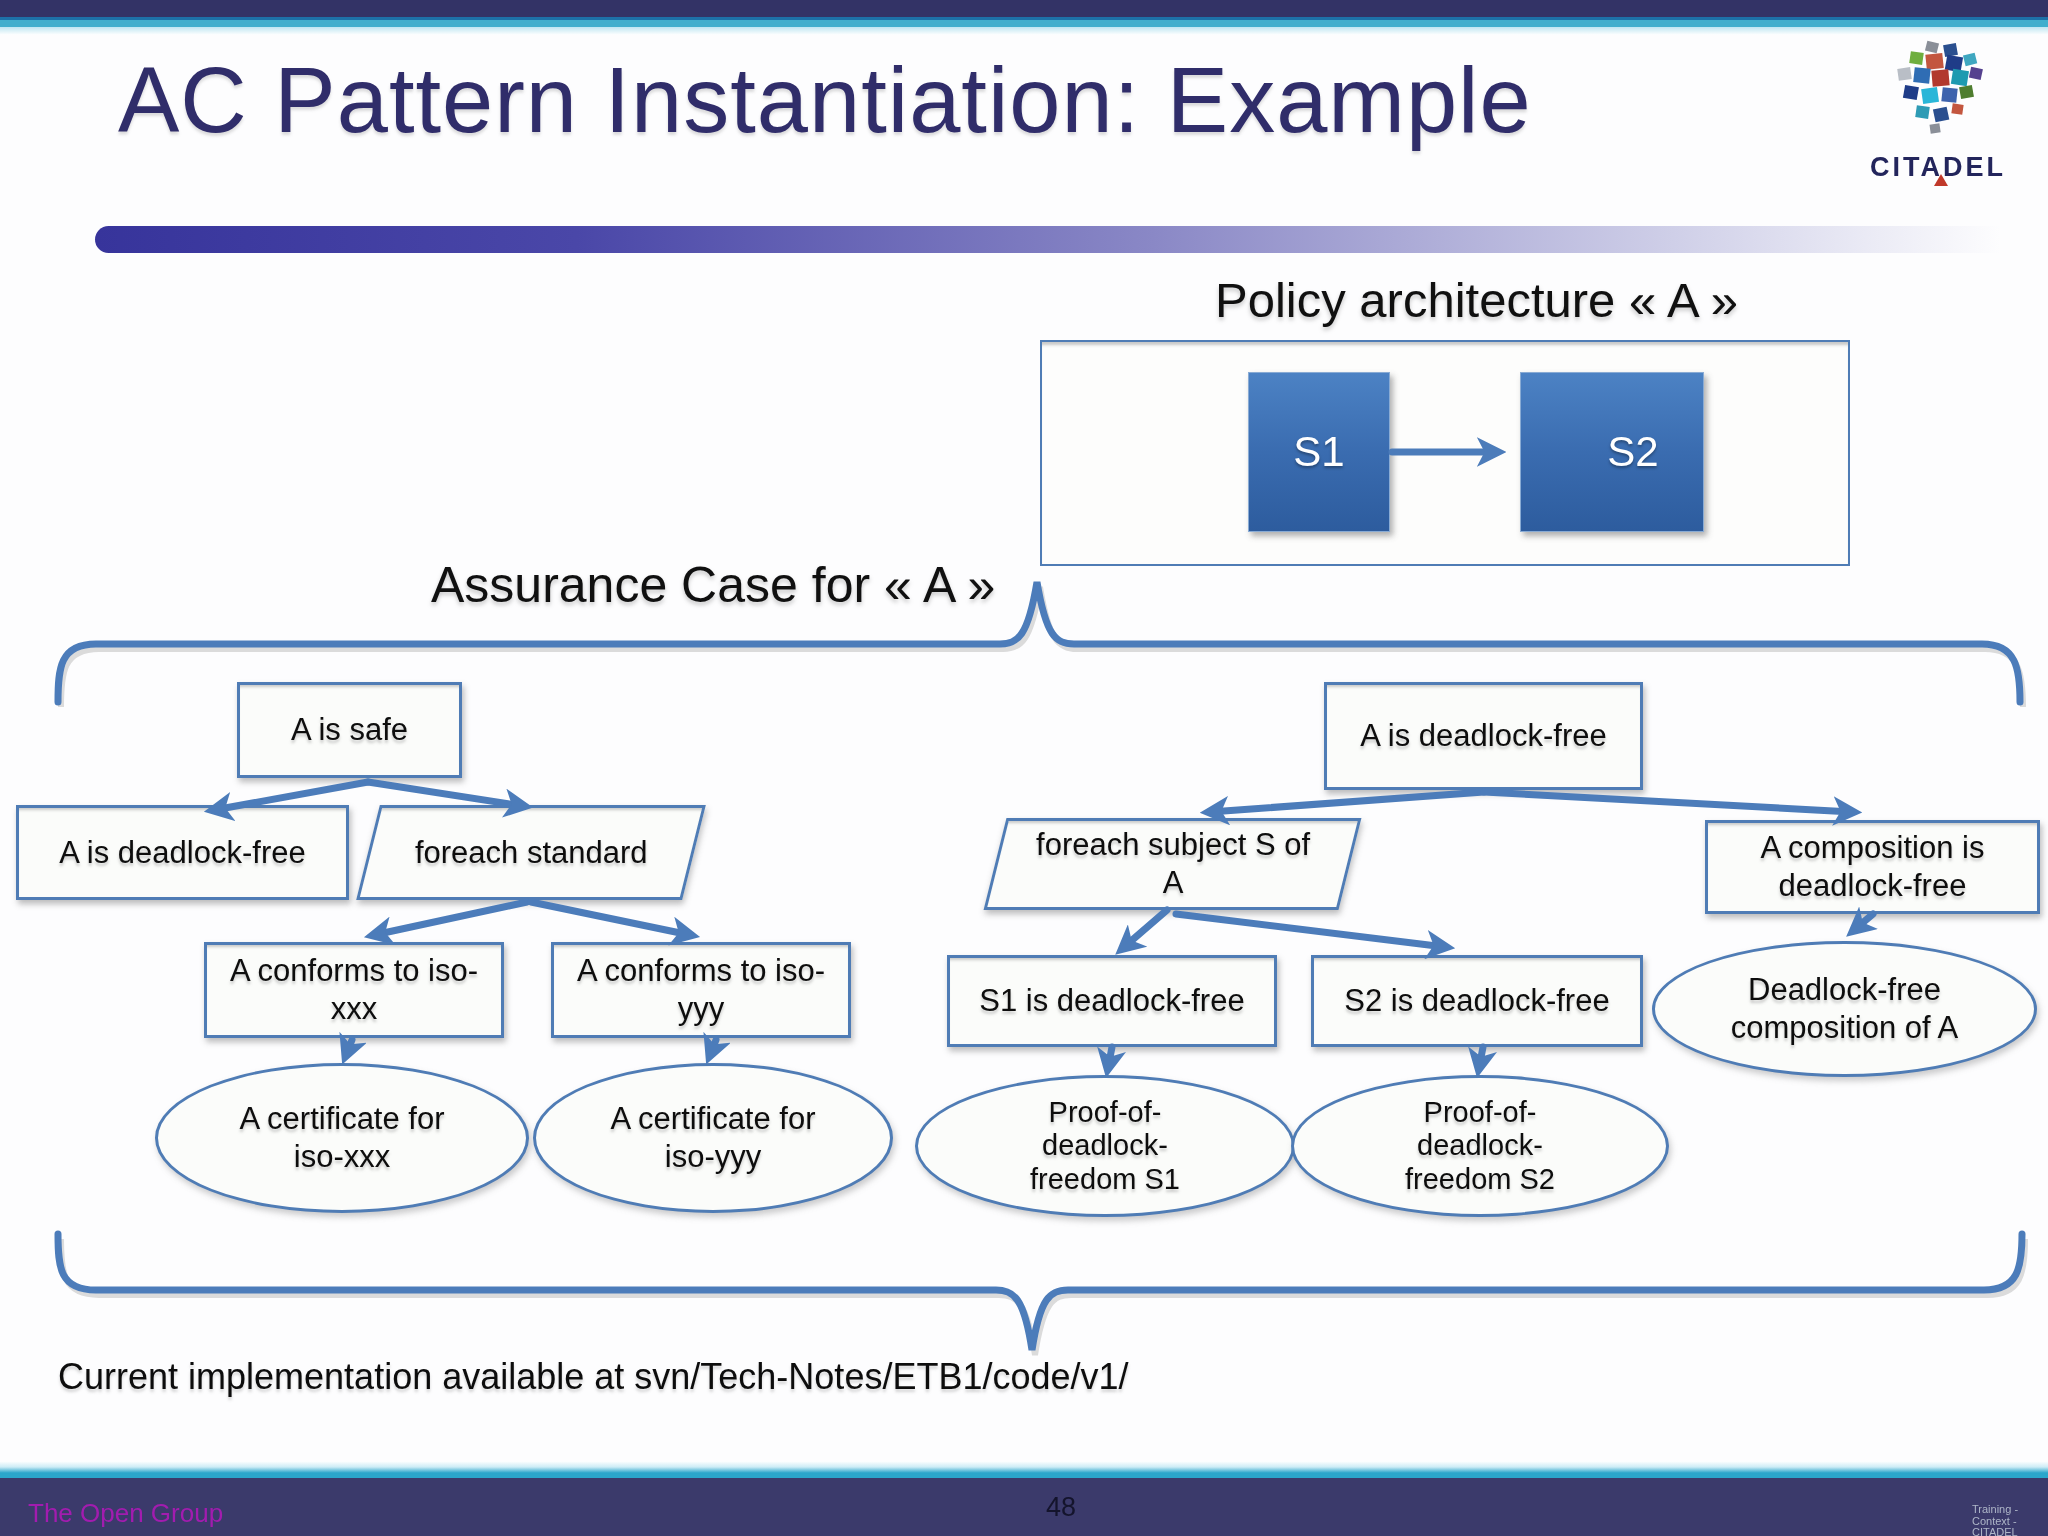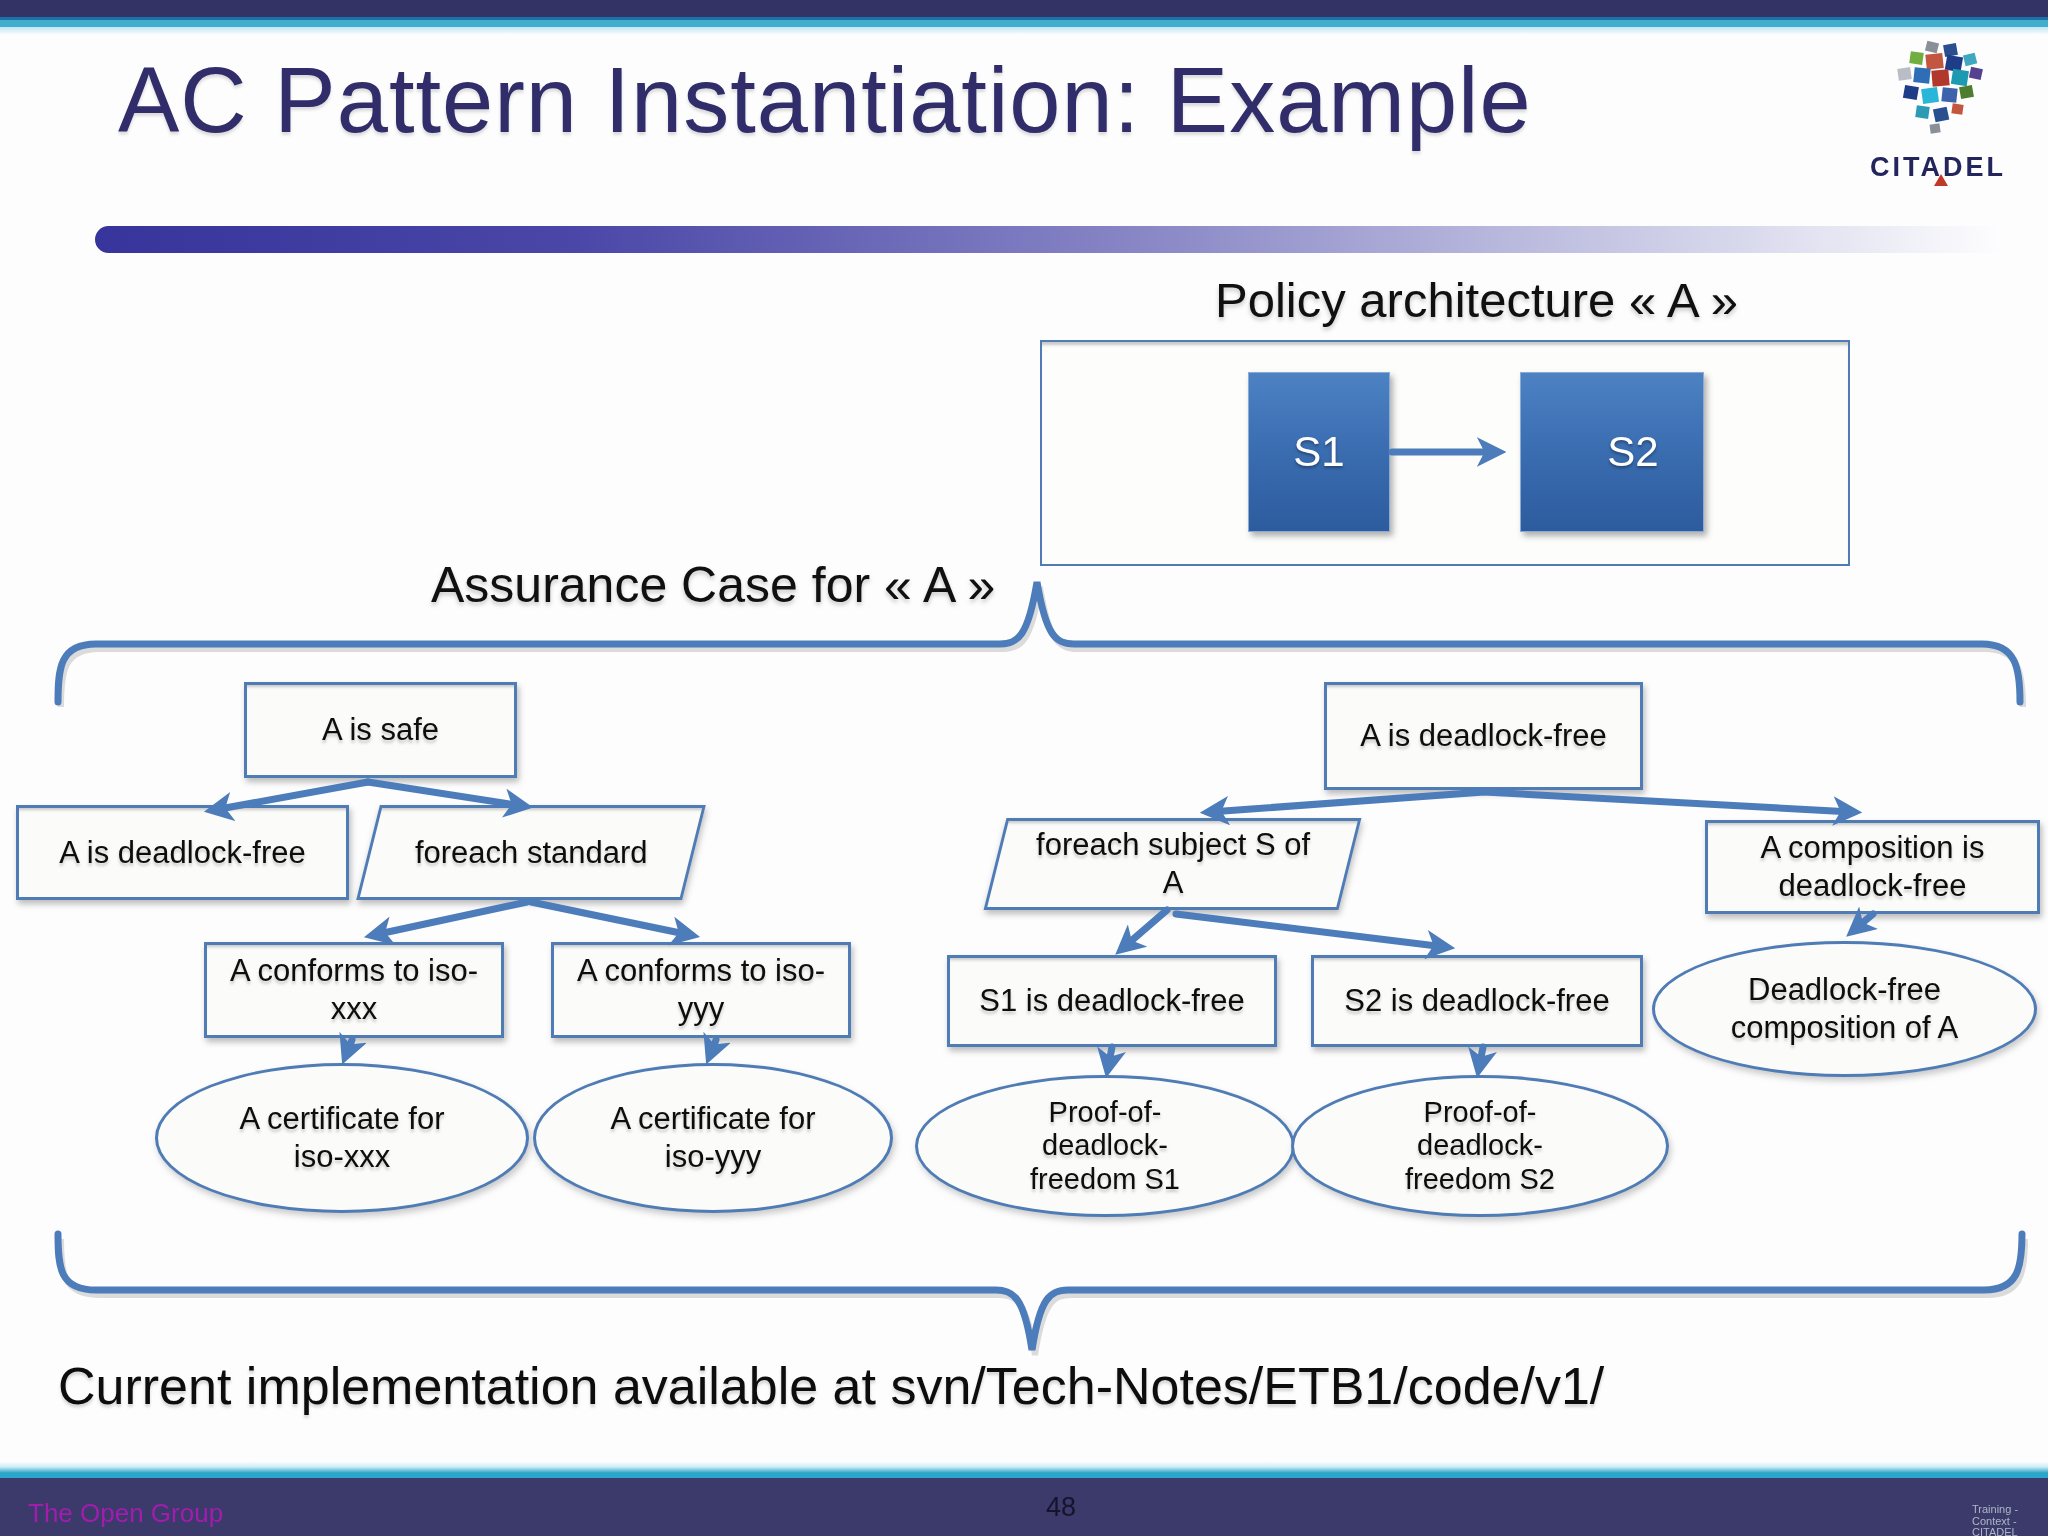--- a/index.html
+++ b/index.html
@@ -62,21 +62,21 @@
     text-shadow:0 3px 3px rgba(110,110,110,.35);
   }
   .ellipse{border-radius:50%;box-shadow:2px 4px 6px rgba(110,110,110,.35);}
   .para{transform:skewX(-14deg);}
   .para > .txt{transform:skewX(14deg);}
   .ln{display:block;}
   
   .overlay{position:absolute;left:0;top:0;width:2048px;height:1536px;pointer-events:none;}
   
   .bottom-note{
-    position:absolute;left:58px;top:1356px;font-size:52px;color:#0d0d0d;white-space:nowrap;
+    position:absolute;left:58px;top:1356px;font-size:36px;color:#0d0d0d;white-space:nowrap;
     text-shadow:0 3px 3px rgba(120,120,120,.3);
   }
   
   .foot-stripe{
     position:absolute;left:0;top:1461px;width:2048px;height:17px;
     background:linear-gradient(180deg,#ffffff 0%,#cdecf6 35%,#2ba6cb 70%,#2ba6cb 100%);
   }
   .foot-bar{position:absolute;left:0;top:1478px;width:2048px;height:58px;background:#3b3a6b;}
   .foot-left{position:absolute;left:28px;top:1498px;font-size:26px;color:#a21caf;}
   .foot-page{position:absolute;left:1004px;top:1492px;width:40px;text-align:center;font-size:27px;color:#14142c;margin-left:37px;}
@@ -130,21 +130,21 @@
   <div class="policy-box"></div>
   <div class="s-box" style="left:1248px;">
     <span>S1</span>
   </div>
   <div class="s-box" style="left:1520px;padding-left:42px;">
     <span>S2</span>
   </div>
 
   <div class="sec-label" style="left:431px;top:556px;font-size:50px;text-align:center;">Assurance Case for « A »</div>
 
-  <div class="node" style="left:244px;top:682px;width:273px;height:96px;">
+  <div class="node" style="left:237px;top:682px;width:225px;height:96px;">
     <span class="txt">A is safe</span>
   </div>
 
   <div class="node" style="left:16px;top:805px;width:333px;height:95px;">
     <span class="txt">A is deadlock-free</span>
   </div>
 
   <div class="node para" style="left:368px;top:805px;width:326px;height:95px;">
     <span class="txt">foreach standard</span>
   </div>

